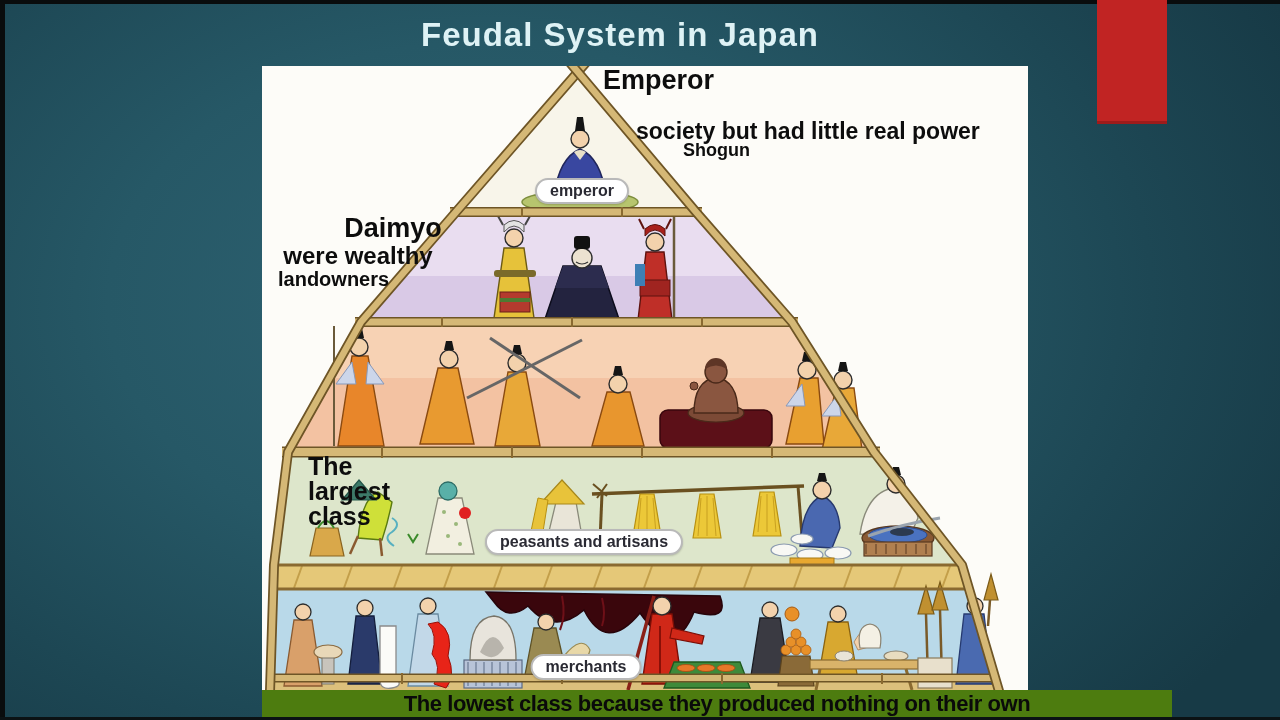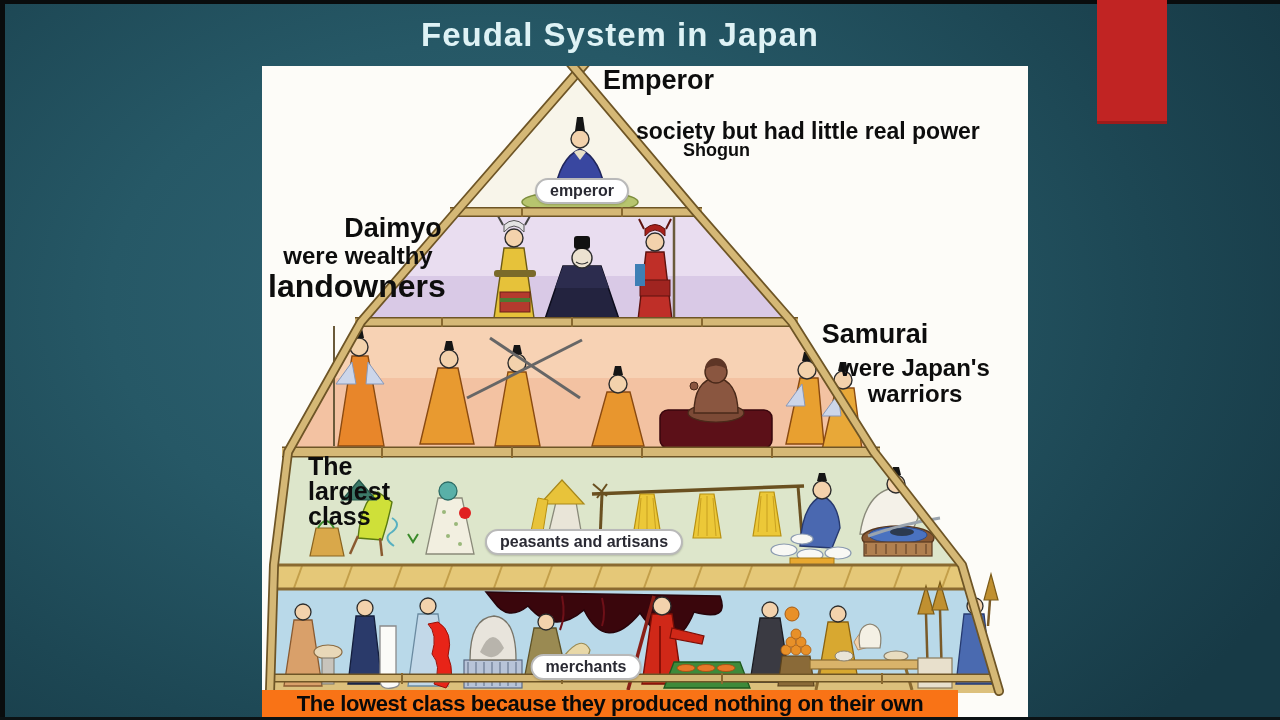--- a/index.html
+++ b/index.html
@@ -22,21 +22,21 @@
     left:262px;top:66px;width:766px;height:654px;background:#fdfcf8;
   }
   .panel .ann{position:absolute;color:#0d0d0d;font-weight:bold;line-height:1.08;white-space:nowrap;}
   .bubble{
     position:absolute;transform:translateX(-50%);
     background:#ffffff;border:2px solid #b9b9b9;border-radius:16px;
     padding:2px 13px;font-size:16px;font-weight:600;color:#2a2a33;
     white-space:nowrap;box-shadow:0 1px 2px rgba(0,0,0,.18);
   }
   .bottom-bar{
-    position:absolute;left:0;bottom:0;width:696px;height:27px;background:#f97316;
+    position:absolute;left:0;bottom:0;width:910px;height:27px;background:#4d7c0f;
     border-bottom:3px solid #141414;display:flex;align-items:center;justify-content:center;
   }
   .bottom-bar span{font-size:22px;font-weight:bold;color:#0a0a0a;letter-spacing:-0.4px;white-space:nowrap;}
   svg{display:block;}
 </style>
 </head>
 <body>
 
 <div class="abs edge-top"></div>
 <div class="abs edge-left"></div>
@@ -346,28 +346,23 @@
     </g>
   </svg>
 
   <div class="ann" style="left:341px;top:0px;font-size:27px;">Emperor</div>
   <div class="ann" style="left:374px;top:53px;font-size:23px;">society but had little real power</div>
   <div class="ann" style="left:421px;top:75px;font-size:18px;">Shogun</div>
 
   <div class="ann" style="left:0px;top:148px;width:192px;text-align:center;">
     <div style="font-size:27px;margin-left:70px;">Daimyo</div>
     <div style="font-size:24px;">were wealthy</div>
-    <div style="font-size:32px;text-align:left;padding-left:6px;">landowners</div>
+    <div style="font-size:20px;text-align:left;padding-left:16px;">landowners</div>
   </div>
 
-  <div class="ann" style="left:540px;top:254px;width:226px;text-align:center;">
-    <div style="font-size:27px;margin-right:80px;">Samurai</div>
-    <div style="font-size:24px;margin-top:6px;">were Japan's</div>
-    <div style="font-size:24px;">warriors</div>
-  </div>
 
   <div class="ann" style="left:2px;top:388px;font-size:25px;line-height:1.0;margin-left:44px;">
     <div>The</div>
     <div>largest</div>
     <div>class</div>
   </div>
 
   <div class="bubble" style="left:320px;top:112px;">emperor</div>
   <div class="bubble" style="left:322px;top:463px;">peasants and artisans</div>
   <div class="bubble" style="left:324px;top:588px;">merchants</div>

